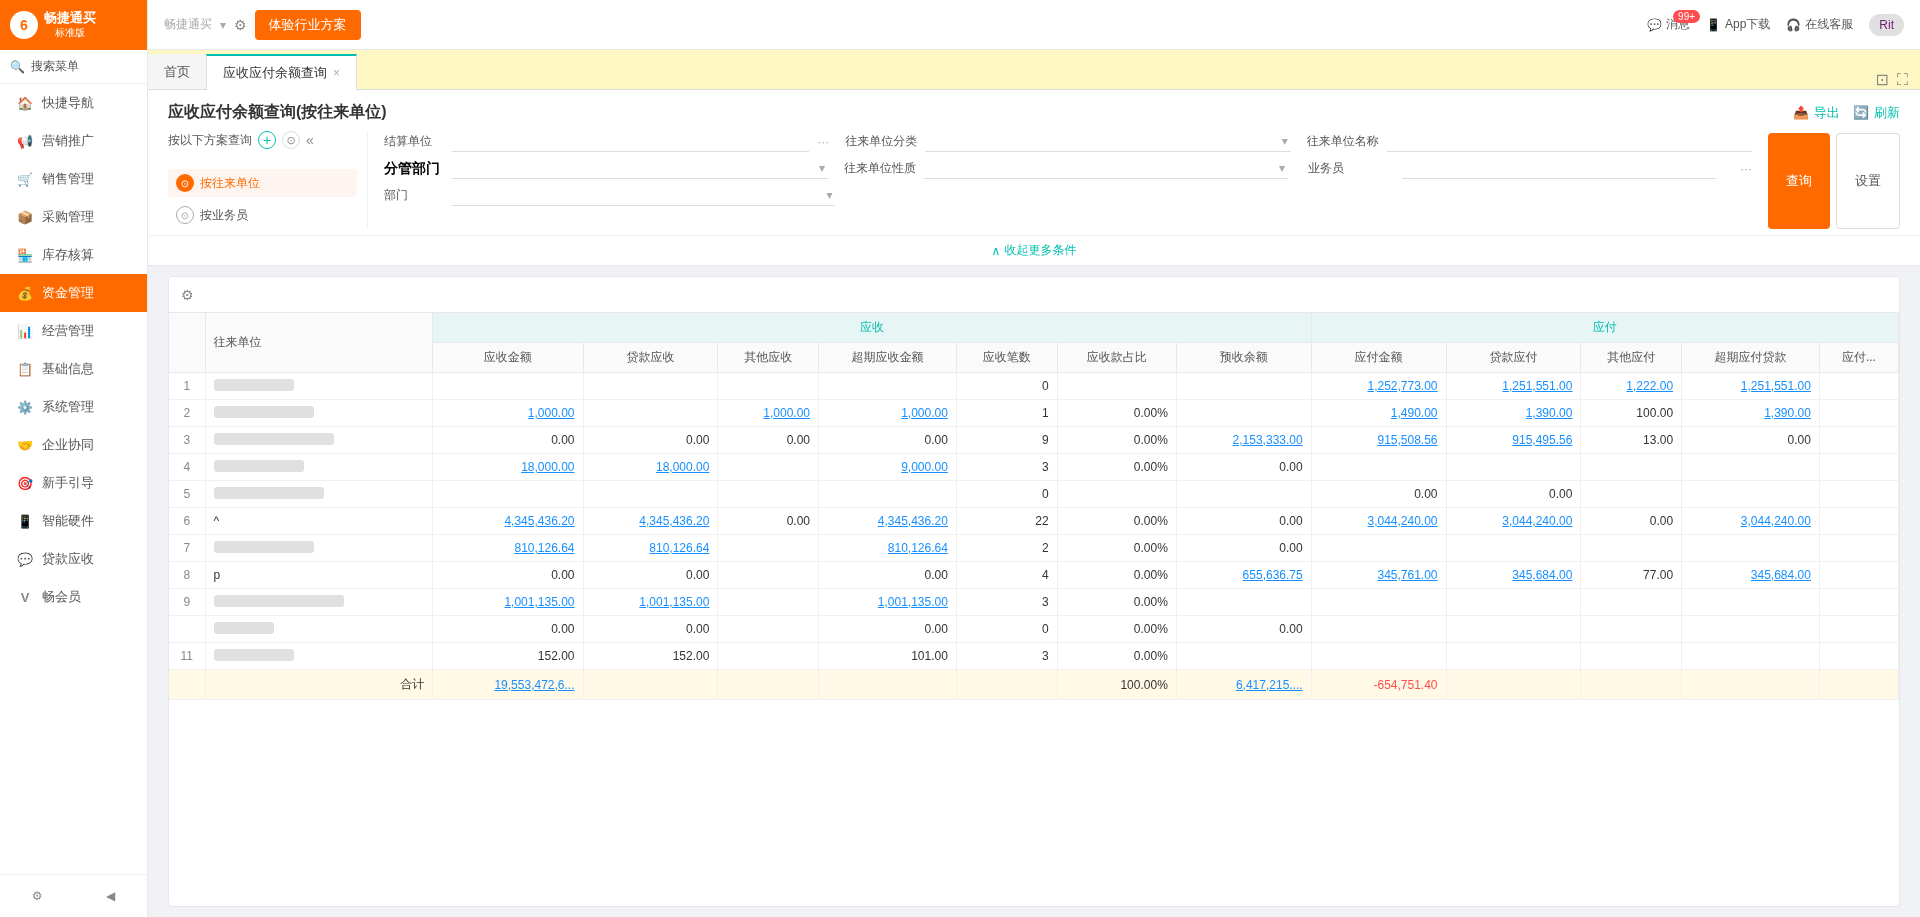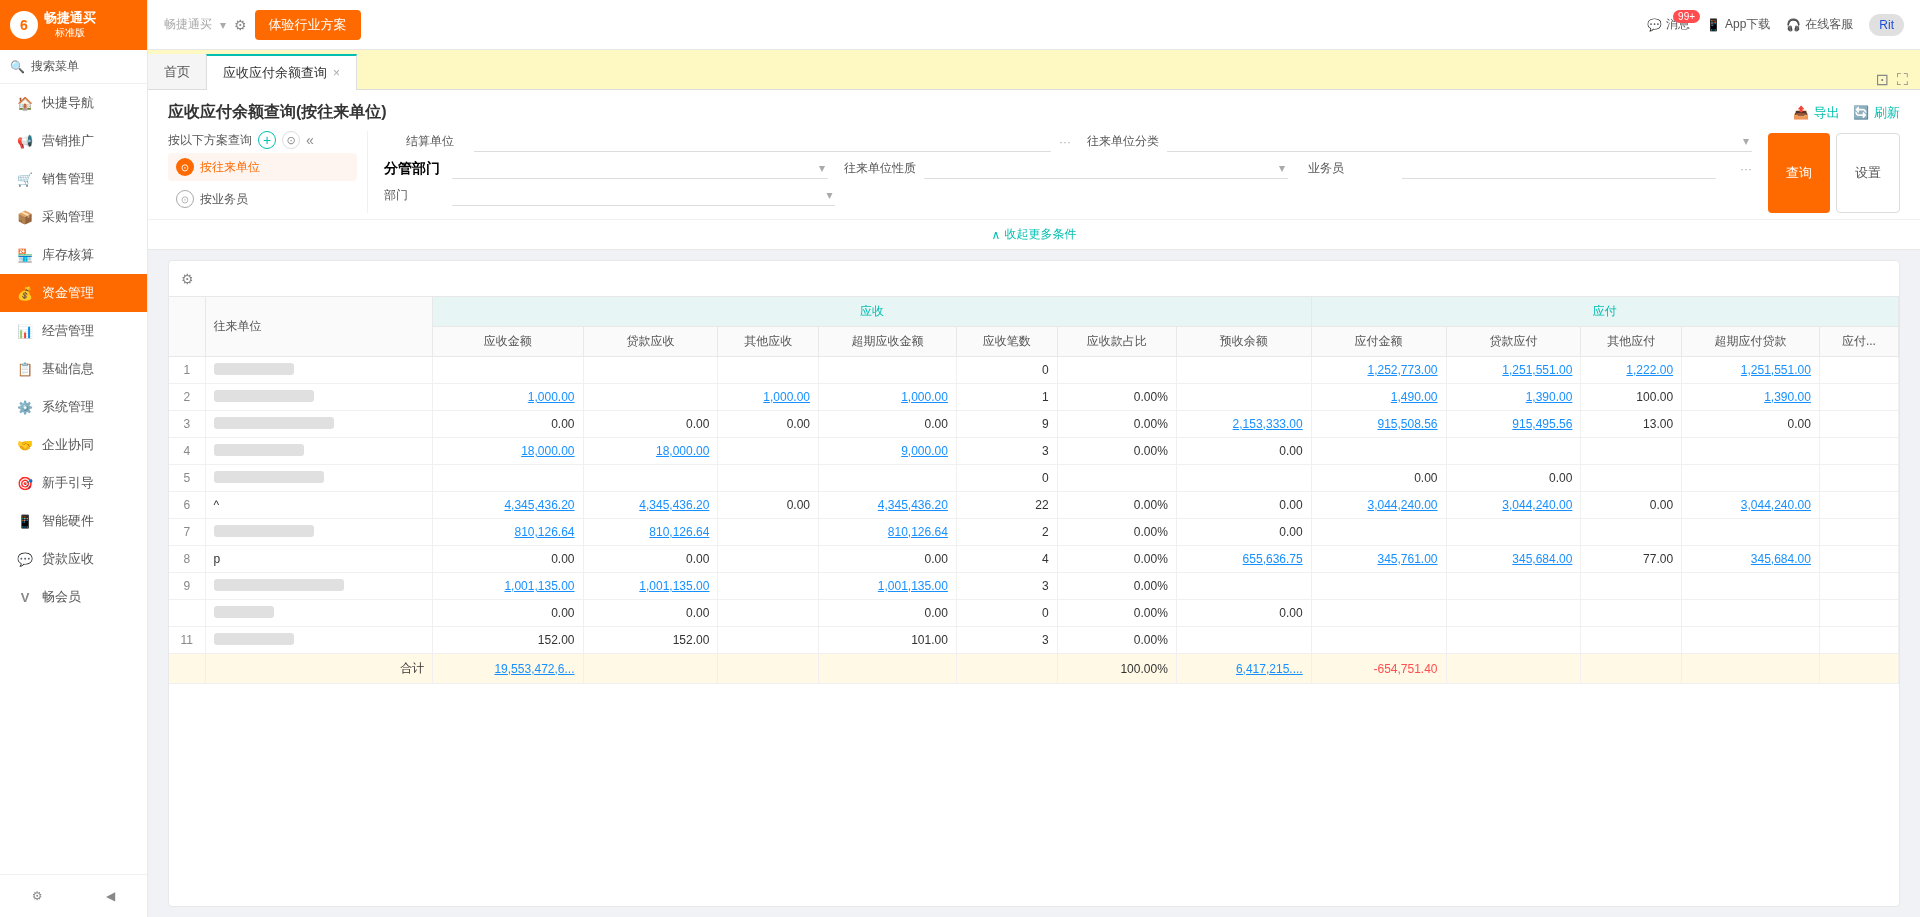--- a/index.html
+++ b/index.html
@@ -26,21 +26,21 @@
     .topbar-left { display: flex; align-items: center; gap: 8px; }
     .topbar-breadcrumb { color: #aaa; font-size: 12px; }
     .topbar-dropdown { color: #aaa; cursor: pointer; }
     .topbar-gear { color: #888; cursor: pointer; font-size: 14px; }
     .topbar-btn-orange { background: #ff6a00; color: #fff; border: none; border-radius: 4px; padding: 6px 14px; cursor: pointer; font-size: 13px; }
     .topbar-right { display: flex; align-items: center; gap: 16px; }
     .topbar-msg { display: flex; align-items: center; gap: 4px; cursor: pointer; color: #555; font-size: 12px; position: relative; }
     .badge { background: #ff4d4f; color: #fff; border-radius: 10px; padding: 1px 5px; font-size: 10px; position: absolute; top: -6px; right: -10px; }
     .topbar-app { display: flex; align-items: center; gap: 4px; cursor: pointer; color: #555; font-size: 12px; }
     .topbar-service { display: flex; align-items: center; gap: 4px; cursor: pointer; color: #555; font-size: 12px; }
-    .topbar-user { background: #e0e0e0; border-radius: 12px; padding: 4px 10px; font-size: 12px; color: #1d4ed8; cursor: pointer; }
+    .topbar-user { background: #e0e0e0; border-radius: 12px; padding: 4px 10px; font-size: 12px; color: #701a75; cursor: pointer; }
 
     
     .tabbar { height: 40px; background: #fef9c3; display: flex; align-items: flex-end; flex-shrink: 0; border-bottom: 1px solid #ddd; }
     .tab { padding: 8px 16px; cursor: pointer; color: #555; font-size: 13px; border-top: 1px solid transparent; background: #f5f5f5; }
     .tab.active { background: #fff; color: #333; border-top: 2px solid #00bfb0; border-left: 1px solid #ddd; border-right: 1px solid #ddd; border-bottom: none; font-weight: 500; margin-bottom: -1px; display: flex; align-items: center; gap: 6px; }
     .tab-home { color: #555; }
     .tab-close { color: #aaa; cursor: pointer; font-size: 12px; }
     .tab-actions { margin-left: auto; display: flex; align-items: center; gap: 8px; padding: 0 12px; }
     .tab-action-btn { color: #888; cursor: pointer; font-size: 16px; }
 
@@ -202,50 +202,54 @@
           <div class="page-action-btn">
             <span>🔄</span>
             <span>刷新</span>
           </div>
         </div>
       </div>
 
       <div style="display:flex; padding:8px 20px 0;">
 
         <div style="width:200px;flex-shrink:0;padding-right:10px;border-right:1px solid #f0f0f0;">
-          <div style="display:flex;align-items:center;gap:6px;margin-bottom:4px;">
+          <div style="display:flex;align-items:center;gap:6px;margin-bottom:20px;">
             <span style="font-size:12px;color:#555;">按以下方案查询</span>
             <div style="color:#00bfb0;cursor:pointer;border:1px solid #00bfb0;border-radius:50%;width:18px;height:18px;display:flex;align-items:center;justify-content:center;font-size:14px;">+</div>
             <div style="color:#888;cursor:pointer;border:1px solid #ddd;border-radius:50%;width:18px;height:18px;display:flex;align-items:center;justify-content:center;font-size:11px;">⊙</div>
             <div style="color:#888;cursor:pointer;font-size:14px;">«</div>
           </div>
           <div style="display:flex;align-items:center;gap:6px;padding:5px 8px;background:#fff5f0;border-radius:4px;cursor:pointer;margin-bottom:4px;">
             <div style="width:18px;height:18px;background:#ff6a00;border-radius:50%;display:flex;align-items:center;justify-content:center;color:#fff;font-size:10px;flex-shrink:0;">⊙</div>
             <span style="font-size:12px;color:#ff6a00;">按往来单位</span>
           </div>
           <div style="display:flex;align-items:center;gap:6px;padding:5px 8px;cursor:pointer;">
             <div style="width:18px;height:18px;border:1px solid #aaa;border-radius:50%;display:flex;align-items:center;justify-content:center;color:#aaa;font-size:10px;flex-shrink:0;">⊙</div>
             <span style="font-size:12px;color:#555;">按业务员</span>
           </div>
         </div>
 
         <div style="flex:1;padding-left:16px;display:flex;flex-direction:column;gap:6px;">
 
           <div style="display:flex;align-items:center;">
-            <div style="flex:1;display:flex;align-items:center;gap:8px;margin-left:22px;">
+            <div style="flex:1;display:flex;align-items:center;gap:8px;">
               <span style="font-size:12px;color:#555;min-width:60px;">结算单位</span>
               <input style="flex: 1 1 0%; border-top: none; border-right: none; border-left: none; border-image: initial; border-bottom: 1px solid rgb(221, 221, 221); font-size: 12px; padding: 3px; outline: none;">
               <span style="color:#aaa;cursor:pointer;">···</span>
             </div>
             <div style="flex:1;display:flex;align-items:center;gap:8px;margin-left:16px;">
               <span style="font-size:12px;color:#555;min-width:70px;">往来单位分类</span>
               <div style="flex:1;border:none;border-bottom:1px solid #ddd;padding:3px;display:flex;align-items:center;justify-content:space-between;cursor:pointer;">
                 <span></span>
                 <span style="color:#aaa;">▾</span>
               </div>
+            </div>
+            <div style="flex:1;display:flex;align-items:center;gap:8px;margin-left:16px;">
+              <span style="font-size:12px;color:#555;min-width:70px;">往来单位名称</span>
+              <input style="flex: 1 1 0%; border-top: none; border-right: none; border-left: none; border-image: initial; border-bottom: 1px solid rgb(221, 221, 221); font-size: 12px; padding: 3px; outline: none;">
             </div>
           </div>
 
           <div style="display:flex;align-items:center;">
             <div style="flex:1;display:flex;align-items:center;gap:8px;">
               <span style="font-size:14px;color:#000000;min-width:60px;font-weight:bold;">分管部门</span>
               <div style="flex:1;border:none;border-bottom:1px solid #ddd;padding:3px;display:flex;align-items:center;justify-content:space-between;cursor:pointer;">
                 <span></span>
                 <span style="color:#aaa;">▾</span>
               </div>

